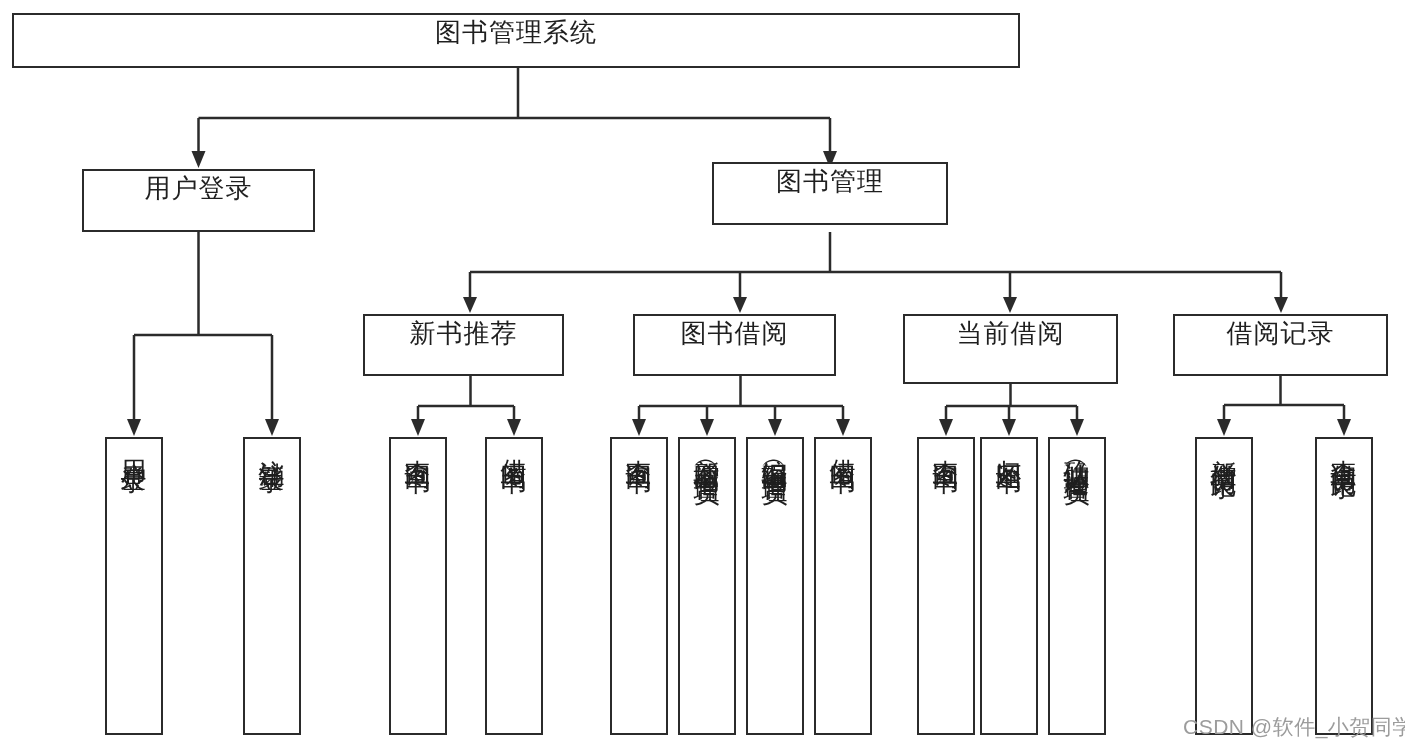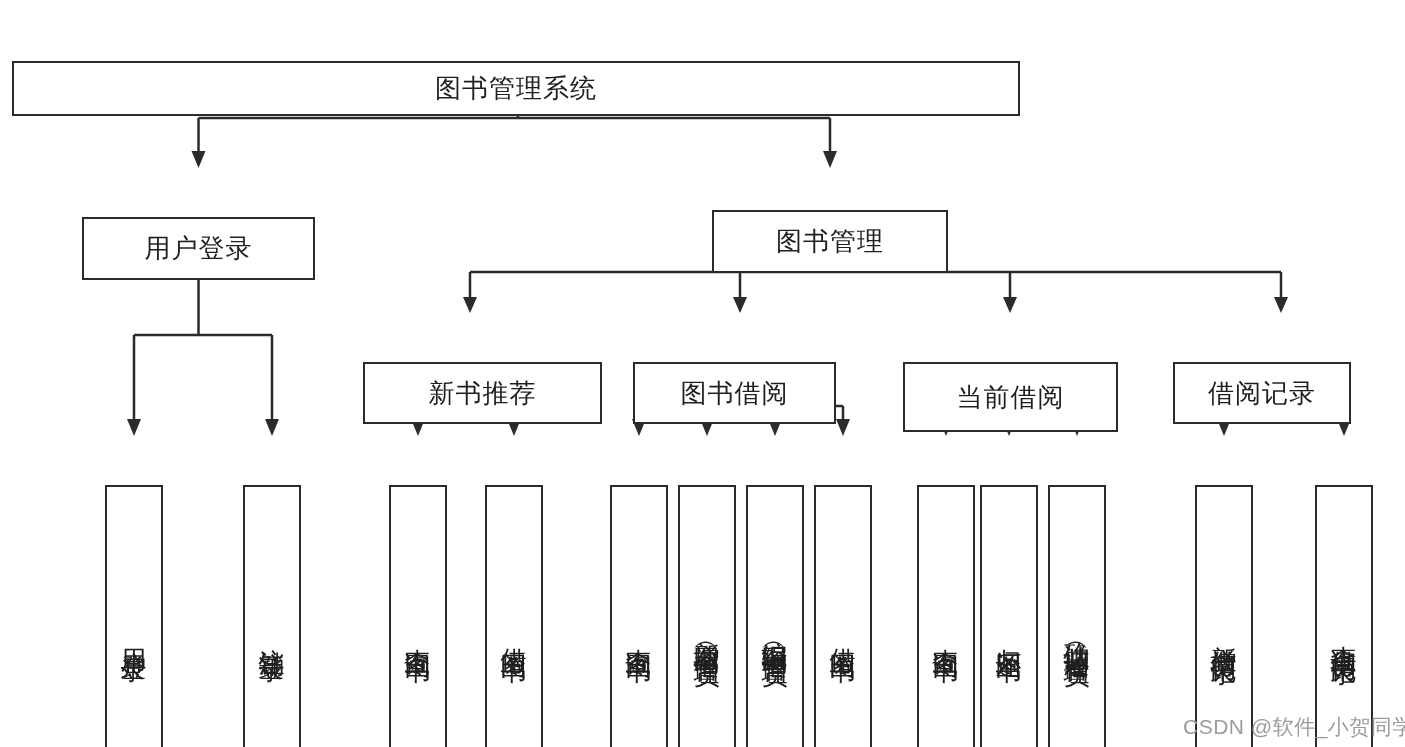--- a/index.html
+++ b/index.html
@@ -16,25 +16,23 @@
     left: 0; top: 0;
     width: 1405px; height: 747px;
     z-index: 1;
   }
   .box {
     position: absolute;
     box-sizing: border-box;
     background: #ffffff;
     border: 2.5px solid #2b2b2b;
     display: flex;
-    align-items: center;
     justify-content: center;
     z-index: 2;
     color: #1f1f1f;
-    margin-top: 48px;
   }
   .hbox { font-size: 26px; letter-spacing: 1px; }
   .leaf {
     width: 58px;
     top: 437px;
     height: 298px;
   }
   .leaf span {
     writing-mode: vertical-rl;
     text-orientation: mixed;
@@ -110,30 +108,30 @@
     <span>图书管理系统</span>
   </div>
 
   <div class="box hbox" style="left:82px; top:169px; width:233px; height:63px;">
     <span>用户登录</span>
   </div>
   <div class="box hbox" style="left:712px; top:162px; width:236px; height:63px;">
     <span>图书管理</span>
   </div>
 
-  <div class="box hbox" style="left:363px; top:314px; width:239px; height:62px;">
+  <div class="box hbox" style="left:363px; top:314px; width:201px; height:62px;">
     <span>新书推荐</span>
   </div>
   <div class="box hbox" style="left:633px; top:314px; width:203px; height:62px;">
     <span>图书借阅</span>
   </div>
   <div class="box hbox" style="left:903px; top:314px; width:215px; height:70px;">
     <span>当前借阅</span>
   </div>
-  <div class="box hbox" style="left:1173px; top:314px; width:178px; height:62px;">
+  <div class="box hbox" style="left:1173px; top:314px; width:215px; height:62px;">
     <span>借阅记录</span>
   </div>
 
   <div class="box leaf" style="left:105px;">
     <span>用户登录</span>
   </div>
   <div class="box leaf" style="left:243px;">
     <span>注销登录</span>
   </div>
 

